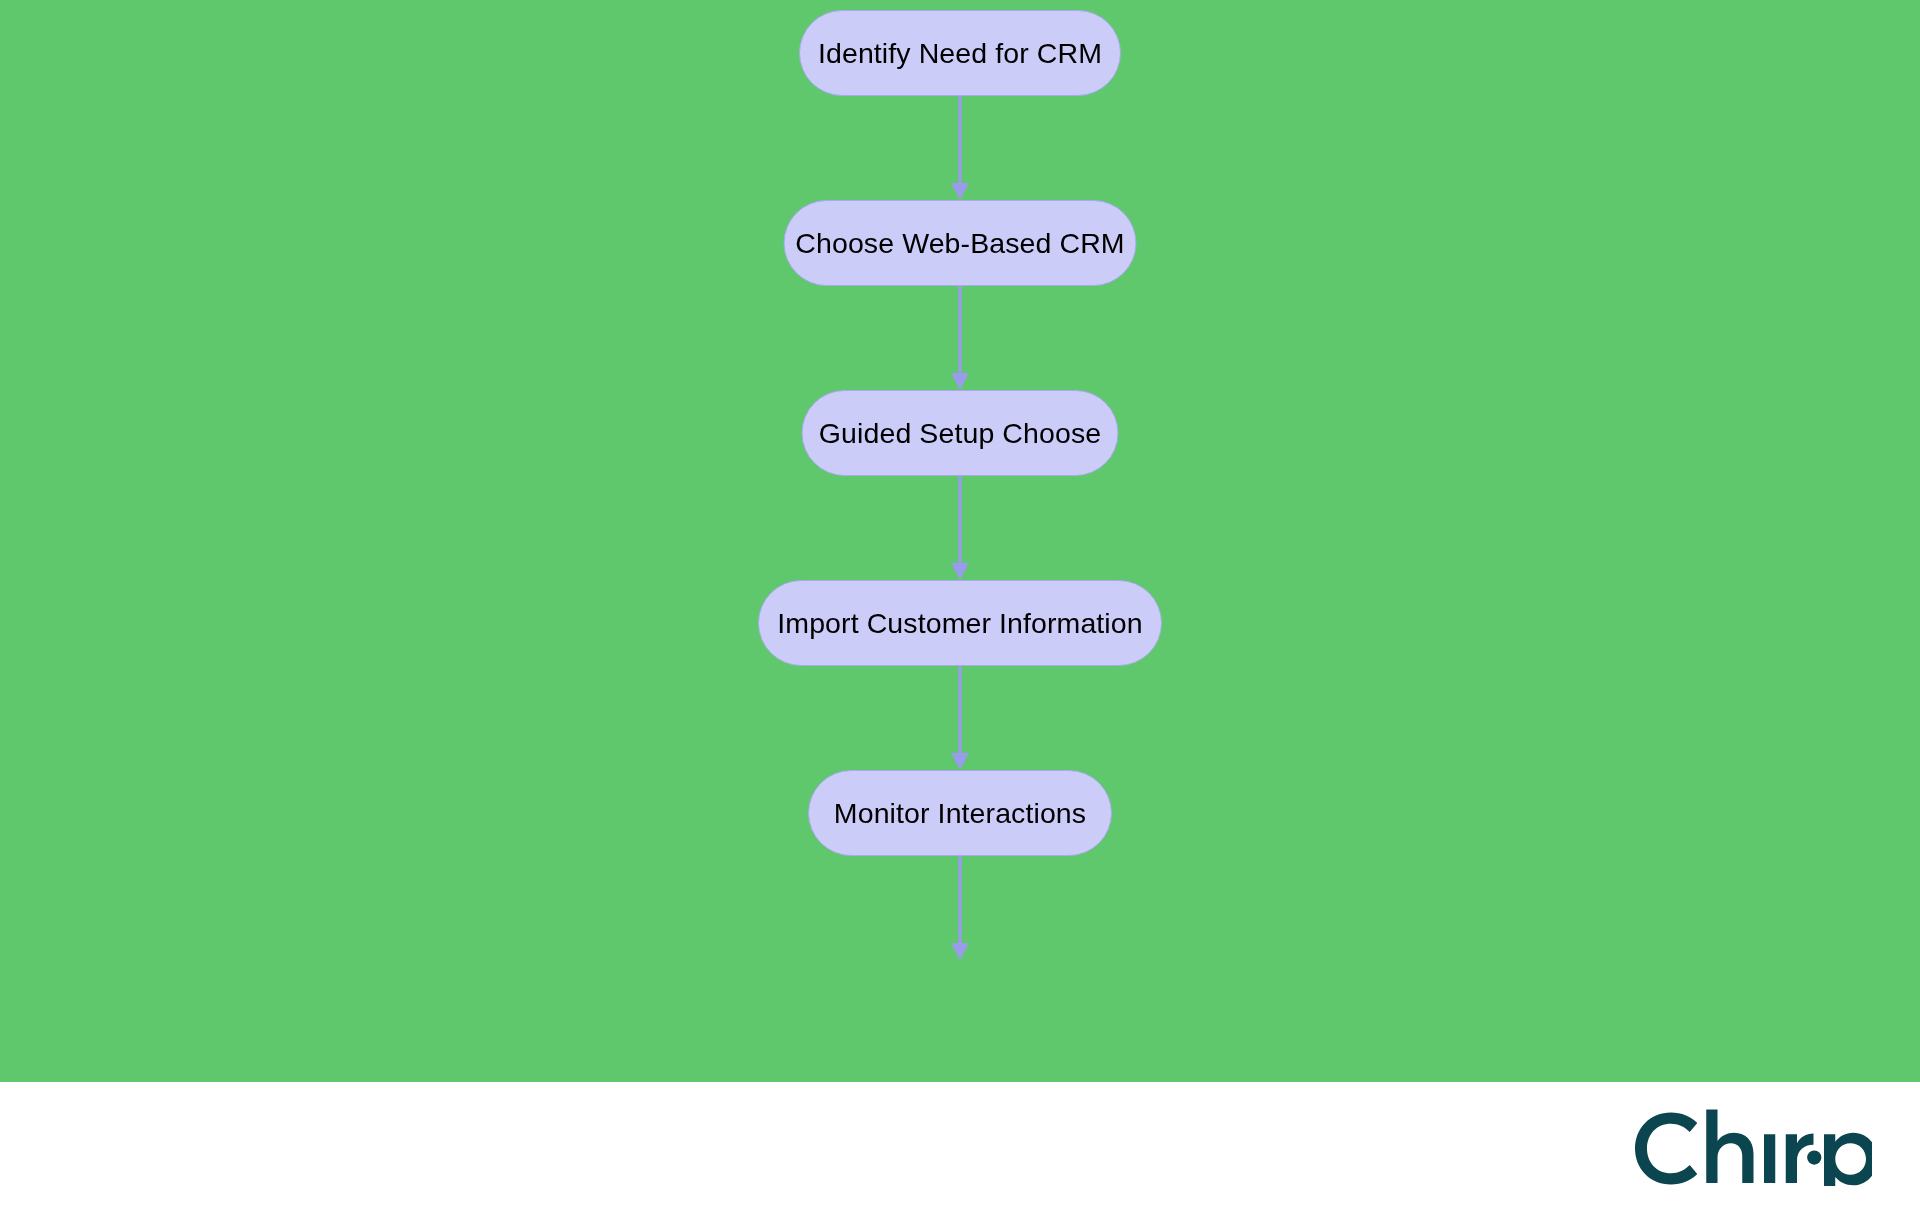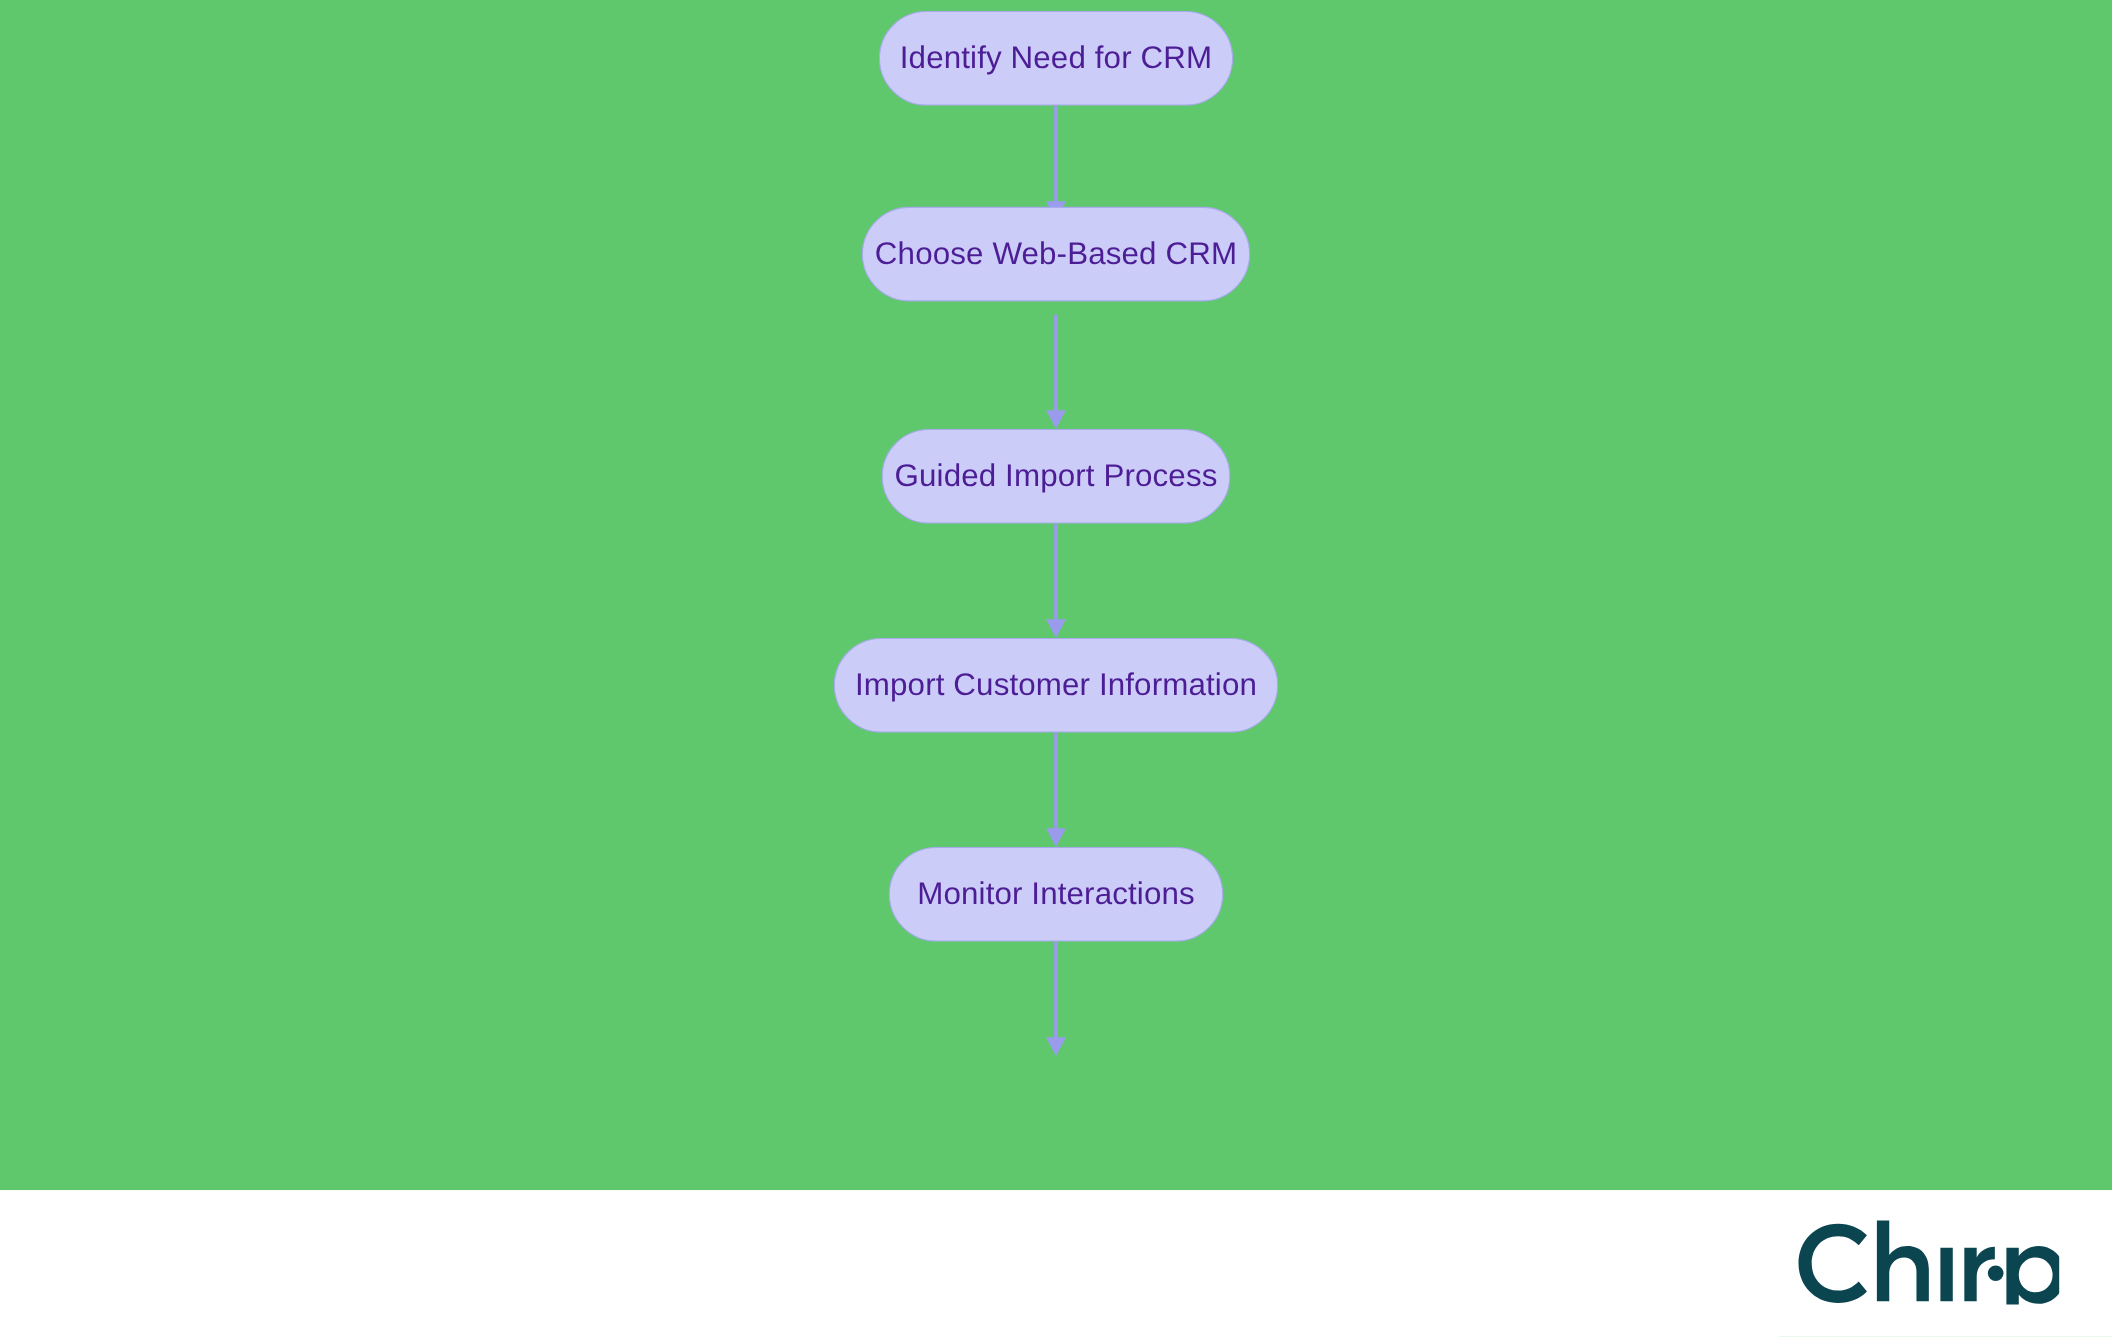--- a/index.html
+++ b/index.html
@@ -45,21 +45,21 @@
     justify-content: center;
     box-sizing: border-box;
     background: #ccccf8;
     border: 1.6px solid #a9a9ef;
     border-radius: 999px;
     height: 86px;
     padding: 0 44px;
     white-space: nowrap;
   }
   .flow-node-label {
-    color: #4c1d95;
+    color: #000000;
     font-size: 28.5px;
     font-weight: 400;
     letter-spacing: 0.1px;
     line-height: 1;
   }
   .flow-arrow {
     position: absolute;
     left: 50%;
     transform: translateX(-50%);
     width: 26px;
@@ -134,25 +134,25 @@
         </div>
         <div class="flow-arrow" style="top: 856px; height: 104px;">
           <svg viewBox="0 0 26 104" preserveAspectRatio="none">
             <line x1="13" y1="0" x2="13" y2="88" stroke="#9b9bee" stroke-width="3.4"></line>
             <polygon points="4,87 22,87 13,104" fill="#9b9bee"></polygon>
           </svg>
         </div>
         <div class="flow-node" style="top: 10px; width: 322px;">
           <span class="flow-node-label">Identify Need for CRM</span>
         </div>
-        <div class="flow-node" style="top: 188px; width: 353px; text-align: right;">
+        <div class="flow-node" style="top: 200px; width: 353px; text-align: right;">
           <span class="flow-node-label">Choose Web-Based CRM</span>
         </div>
         <div class="flow-node" style="top: 390px; width: 317px;">
-          <span class="flow-node-label">Guided Import Process</span>
+          <span class="flow-node-label">Guided Setup Choose</span>
         </div>
         <div class="flow-node" style="top: 580px; width: 404px;">
           <span class="flow-node-label">Import Customer Information</span>
         </div>
         <div class="flow-node" style="top: 770px; width: 304px;">
           <span class="flow-node-label">Monitor Interactions</span>
         </div>
       </div>
   </div>
 

